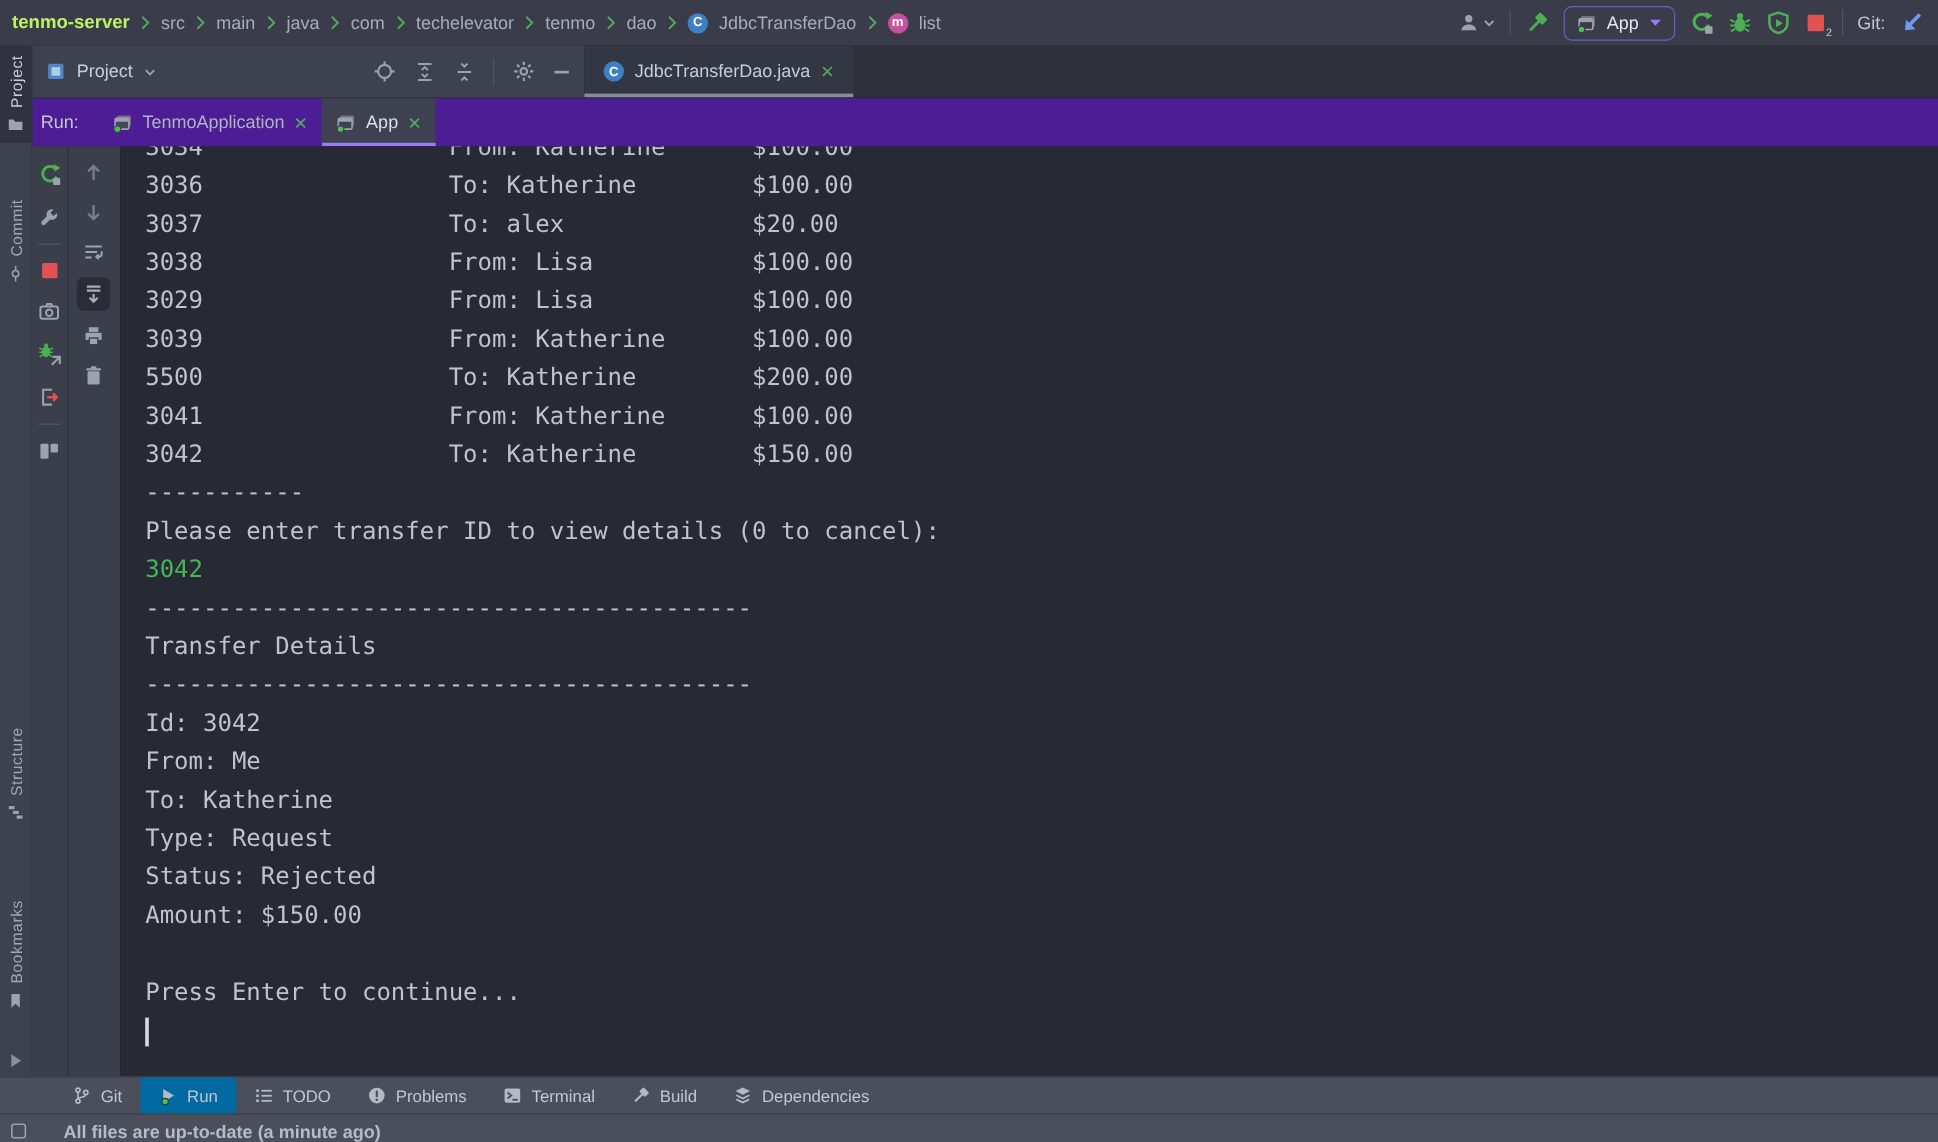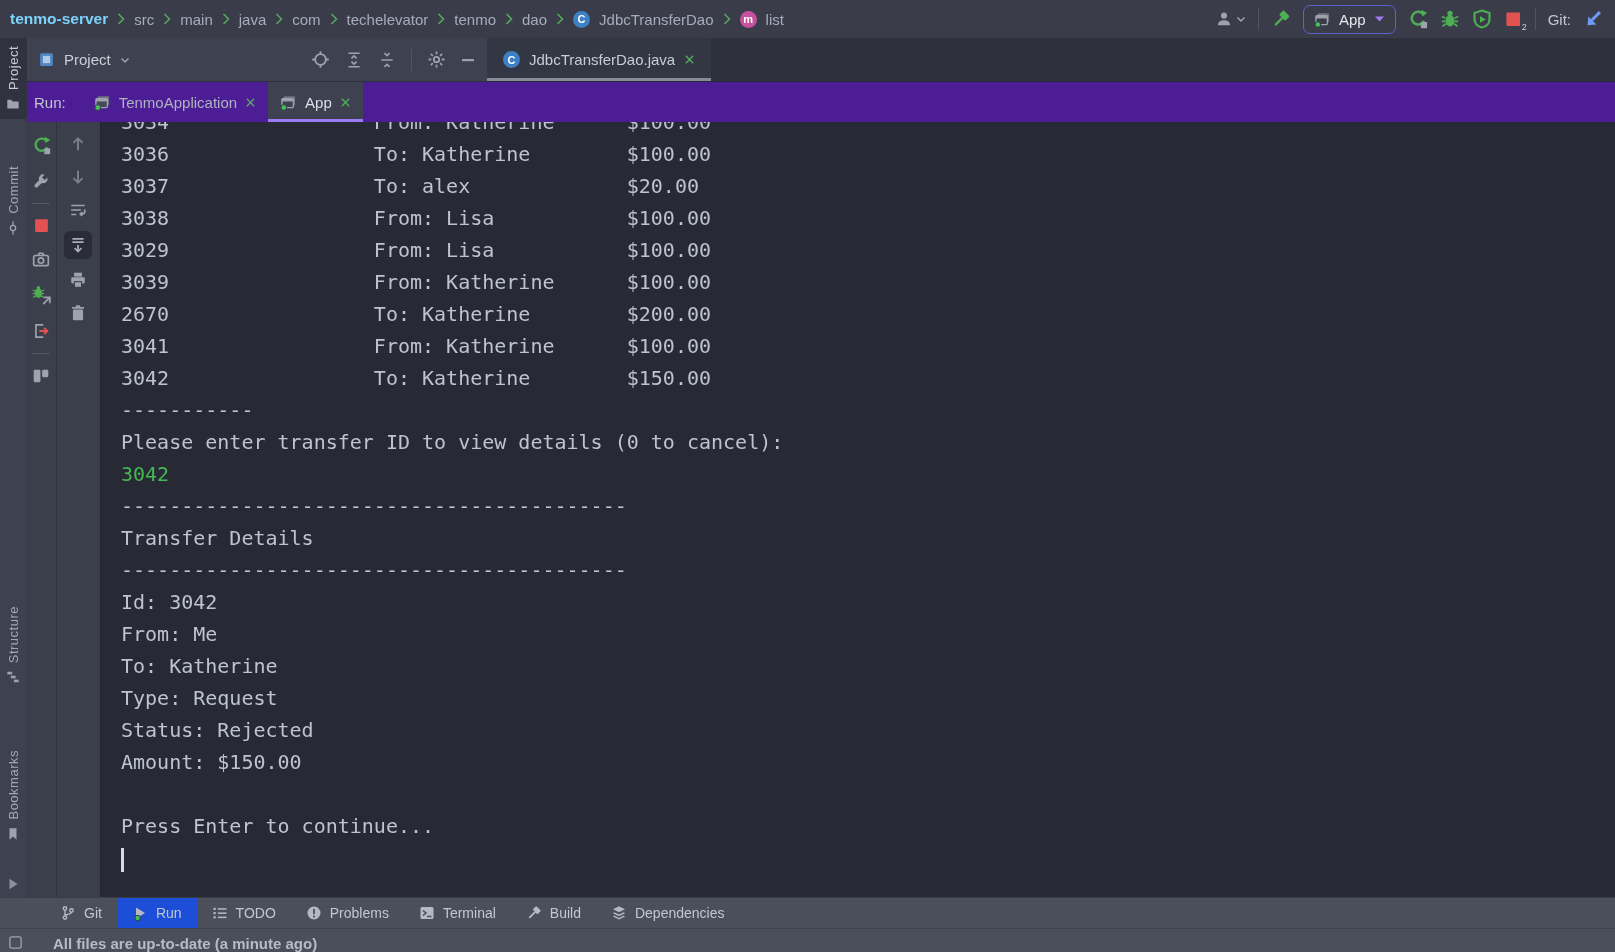--- a/index.html
+++ b/index.html
@@ -4,21 +4,21 @@
 <style>
   html,body{margin:0;padding:0;}
   body{width:1615px;height:952px;position:relative;overflow:hidden;background:#272A35;
        font-family:"Liberation Sans",sans-serif;-webkit-font-smoothing:antialiased;}
   .ic{display:block;}
 
   
   .topbar{position:absolute;top:0;left:0;right:0;height:38px;background:#3A3D49;display:flex;align-items:center;padding:0 10px;box-sizing:border-box;}
   .crumbs{display:flex;align-items:center;gap:9px;font-size:15px;color:#A6ACBB;white-space:nowrap;}
   .crumb{cursor:default;}
-  .crumb-root{font-weight:bold;color:#7dd3fc;font-size:15.5px;}
+  .crumb-root{font-weight:bold;color:#bef264;font-size:15.5px;}
   .badge{width:17px;height:17px;border-radius:50%;display:flex;align-items:center;justify-content:center;
          font-size:11px;color:#fff;font-weight:bold;}
   .badge.cls{background:#3E80C4;}
   .badge.mth{background:#C6519C;}
   .controls{margin-left:auto;display:flex;align-items:center;gap:12px;padding-right:2px;}
   .vsep{width:1px;height:22px;background:#50545F;}
   .combo{display:flex;align-items:center;gap:8px;border:1px solid #5B65C9;border-radius:7px;height:27px;
          padding:0 10px;color:#E3E6EC;font-size:15px;background:#3A3D49;}
   .stop-wrap{position:relative;}
   .stop-count{position:absolute;right:-4px;bottom:-3px;font-size:9px;color:#C9CDD8;}
@@ -68,21 +68,21 @@
   .console pre{margin:-16px 0 0 0;padding:0 0 0 20px;font-family:"DejaVu Sans Mono",monospace;
                font-size:20px;line-height:32px;color:#BFC3CD;}
   .console .in{color:#45B854;margin-top:11px;}
   .cursor{display:inline-block;width:3px;height:24px;background:#D6DAE2;vertical-align:middle;}
 
   
   .bbar{position:absolute;left:0;right:0;bottom:24px;height:30px;background:#4B4F5B;border-top:1px solid #3B3E49;
         display:flex;align-items:stretch;font-size:14px;color:#C3C7D2;}
   .bitem{display:flex;align-items:center;gap:8px;padding:0 15px;}
   .bitem:first-child{margin-left:45px;}
-  .bitem.active{background:#1d4ed8;}
+  .bitem.active{background:#0369a1;}
 
   
   .sline{position:absolute;left:0;right:0;bottom:0;height:24px;background:#4B4F5B;border-top:1px solid #3F4350;
          display:flex;align-items:flex-start;gap:30px;padding:6px 0 0 8px;font-size:15px;color:#B6BBC7;
          overflow:hidden;box-sizing:border-box;font-weight:bold;}
 </style>
 </head>
 <body>
 
 <div class="topbar">
@@ -367,21 +367,21 @@
   </div>
 </div>
 
 <div class="console">
   <pre><span>3034                 From: Katherine      $100.00</span>
 <span>3036                 To: Katherine        $100.00</span>
 <span>3037                 To: alex             $20.00</span>
 <span>3038                 From: Lisa           $100.00</span>
 <span>3029                 From: Lisa           $100.00</span>
 <span>3039                 From: Katherine      $100.00</span>
-<span>2670                 To: Katherine        $200.00</span>
+<span>5500                 To: Katherine        $200.00</span>
 <span>3041                 From: Katherine      $100.00</span>
 <span>3042                 To: Katherine        $150.00</span>
 <span>-----------</span>
 <span>Please enter transfer ID to view details (0 to cancel):</span>
 <span class="in">3042</span>
 <span>------------------------------------------</span>
 <span>Transfer Details</span>
 <span>------------------------------------------</span>
 <span>Id: 3042</span>
 <span>From: Me</span>

